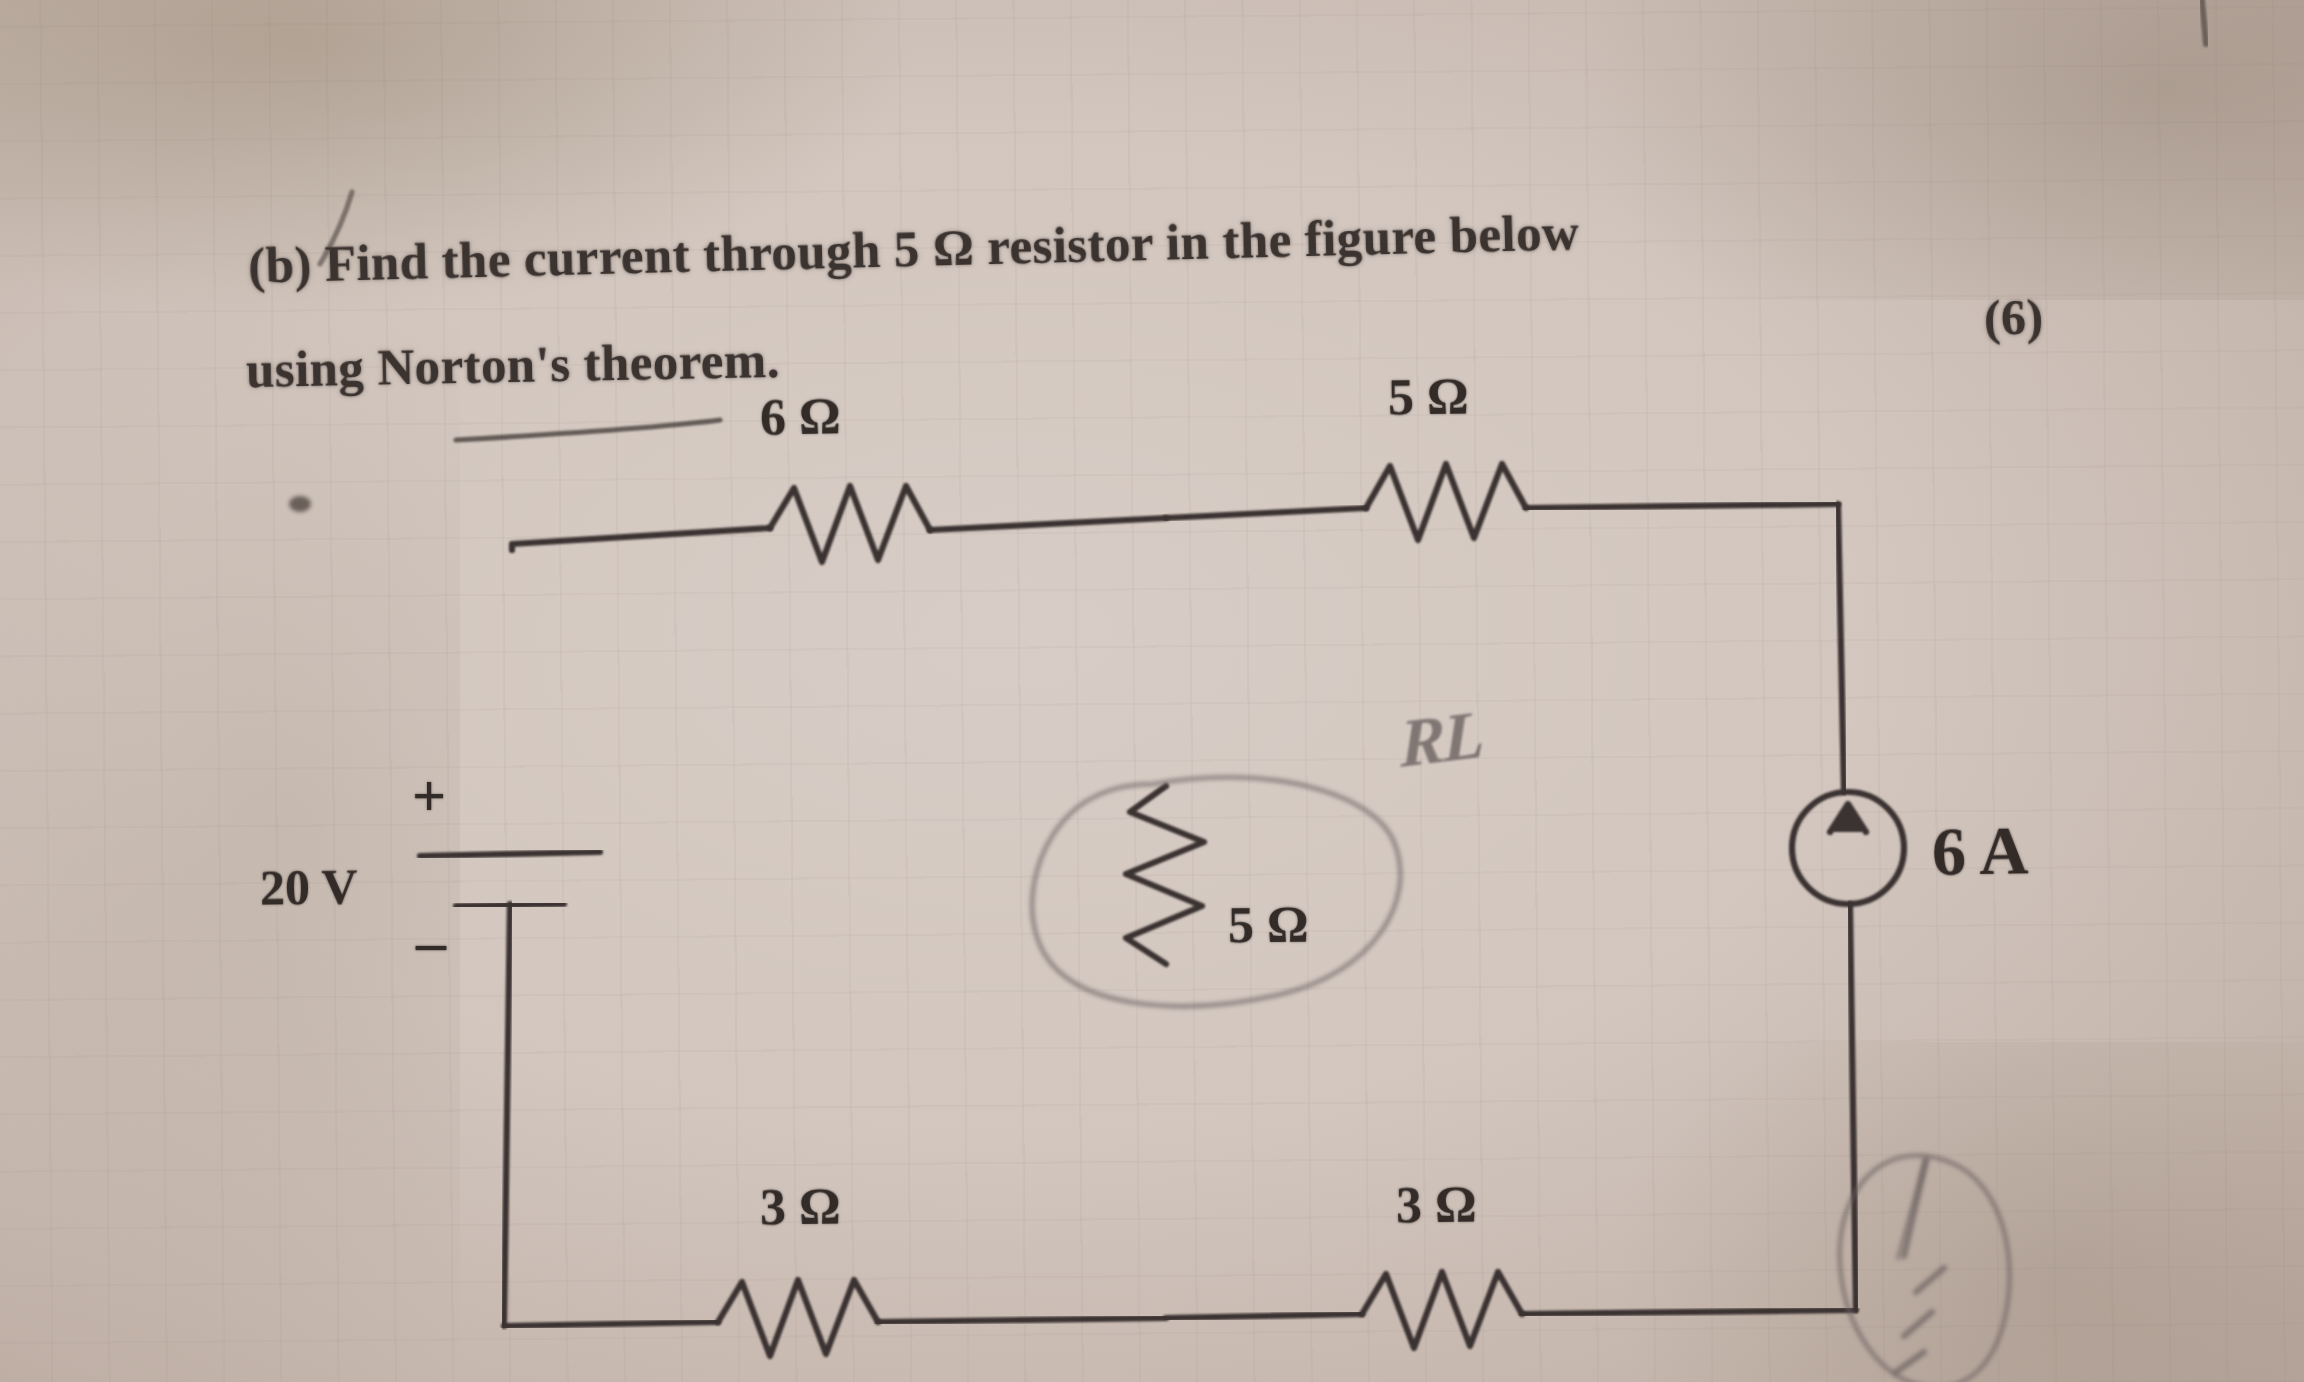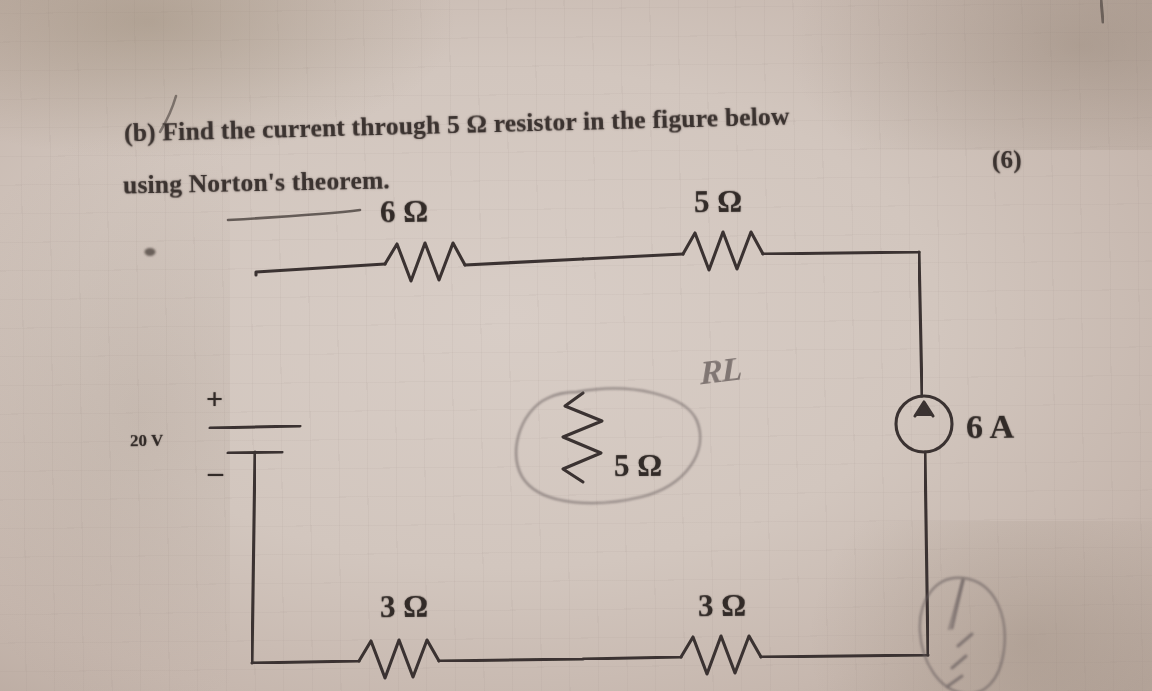--- a/index.html
+++ b/index.html
@@ -56,30 +56,30 @@
     filter:blur(.28px);
   }
   #q-line1{left:124px;top:110px;font-size:25.5px;transform:rotate(-1.45deg);}
   #q-line2{left:123px;top:168px;font-size:25.5px;transform:rotate(-1.1deg);}
   #marks{left:992px;top:146px;font-size:25px;transform:rotate(-1.2deg);}
 
   
   .vlabel{
     position:absolute;color:#322b28;font-weight:700;
     font-family:"Liberation Serif", serif;
-    font-size:31px;white-space:nowrap;
+    font-size:26px;white-space:nowrap;
     text-shadow:0 0 1.3px rgba(55,46,42,.6);
     filter:blur(.22px);
   }
   #lbl-6ohm {left:380px;top:194px;transform:rotate(-1deg);}
   #lbl-4ohm {left:694px;top:184px;transform:rotate(-0.6deg);}
   #lbl-5ohm {left:614px;top:448px;transform:rotate(-0.4deg);}
   #lbl-3ohm-left {left:380px;top:589px;transform:rotate(-0.6deg);}
   #lbl-3ohm-right{left:698px;top:588px;transform:rotate(-0.6deg);}
-  #lbl-20v  {left:130px;top:431px;font-size:17px;transform:rotate(-0.8deg);}
+  #lbl-20v  {left:130px;top:431px;font-size:25px;transform:rotate(-0.8deg);}
   #lbl-6a   {left:966px;top:408px;font-size:34px;transform:rotate(-0.8deg);}
   #lbl-plus {left:206px;top:382px;font-size:30px;font-weight:700;}
   #lbl-minus{left:208px;top:455px;font-size:30px;font-weight:700;}
 
   
   #lbl-rl{
     position:absolute;left:700px;top:352px;
     font-family:"Liberation Serif", serif;
     font-size:34px;font-style:italic;font-weight:600;
     color:#6e6462;opacity:.82;

